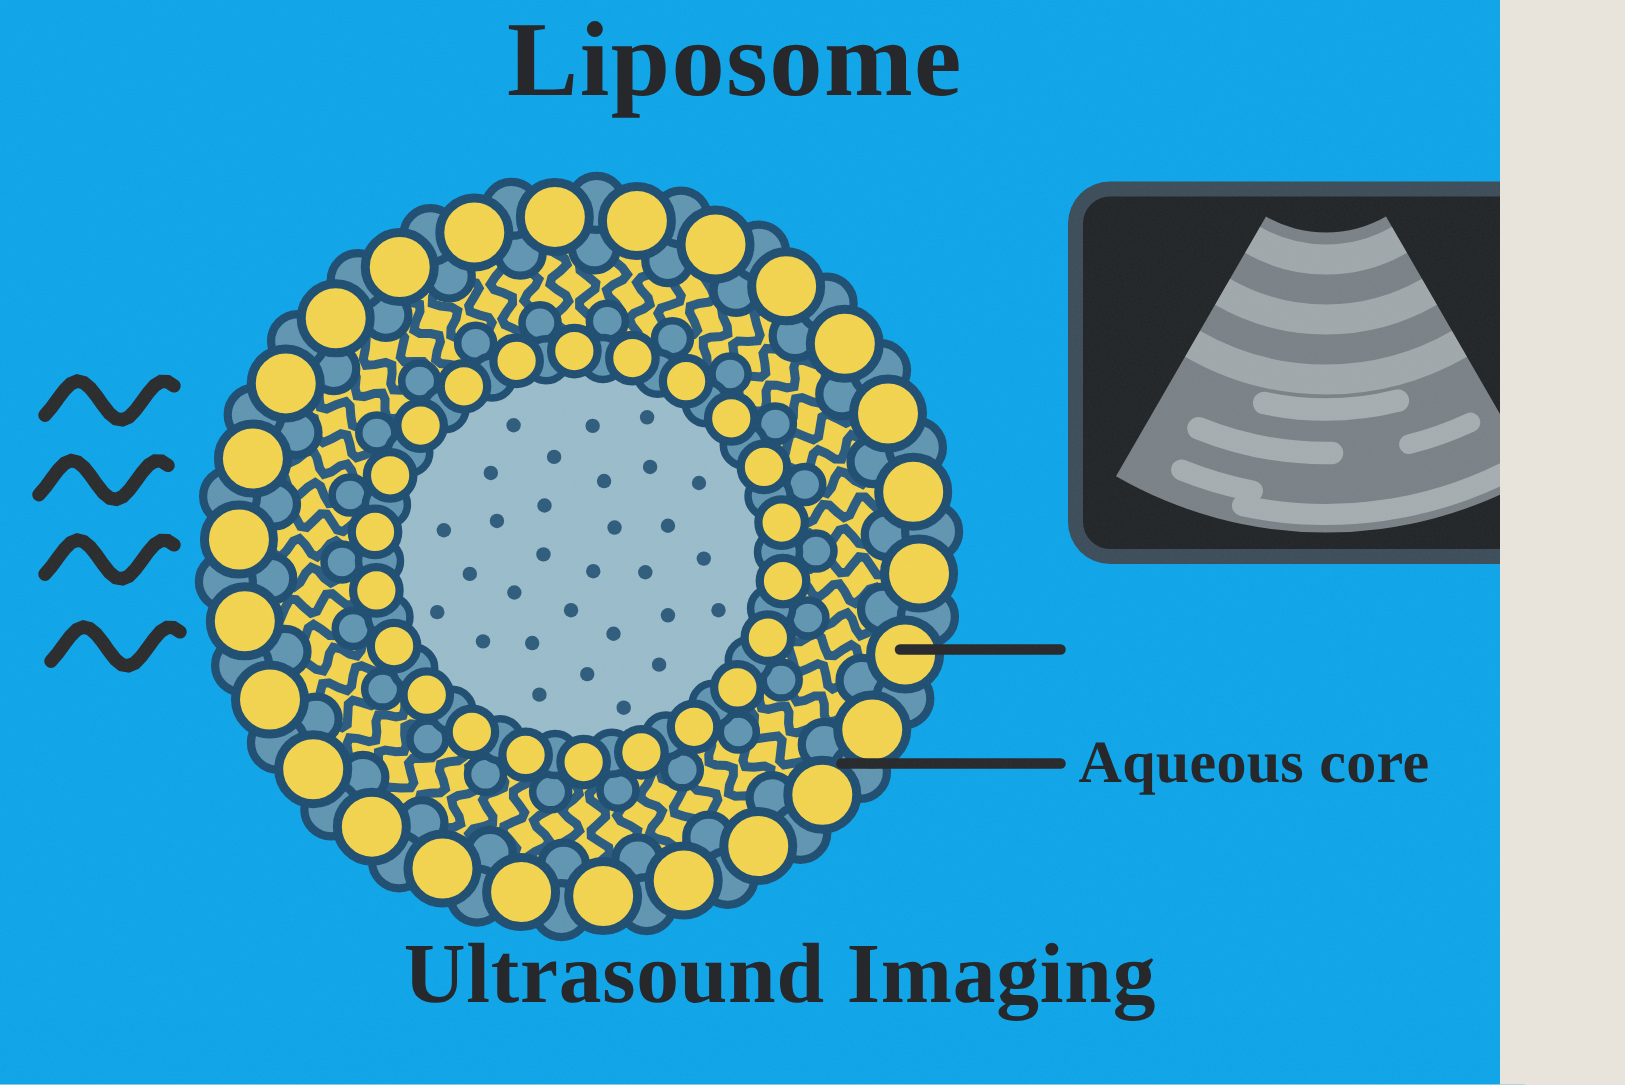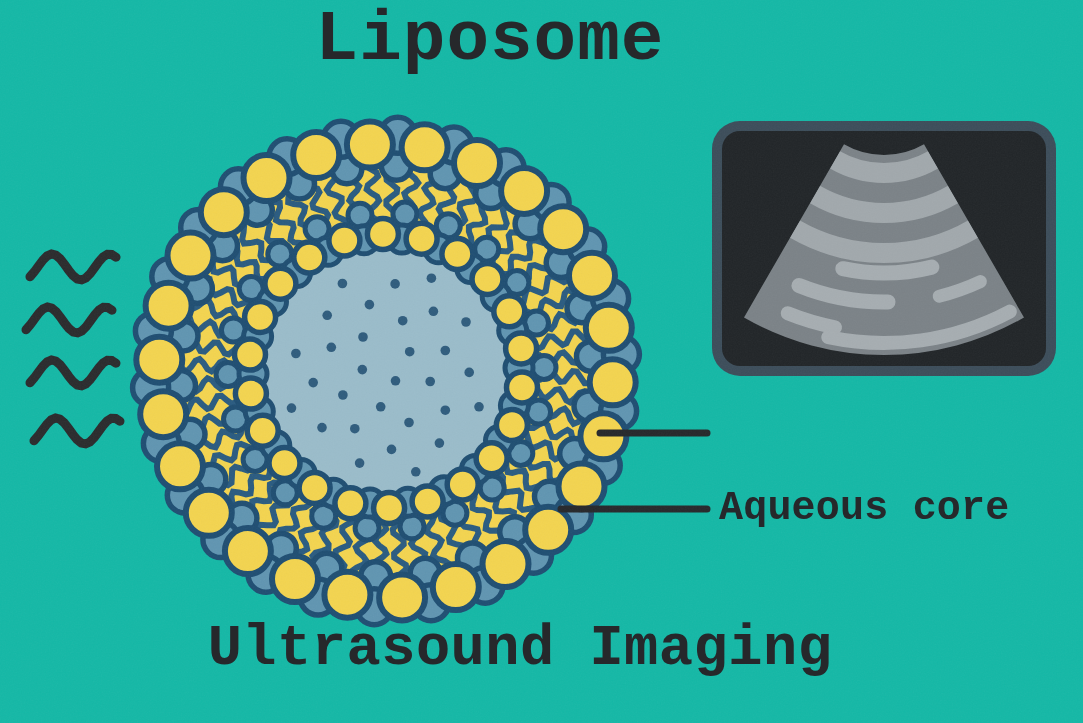--- a/index.html
+++ b/index.html
@@ -1,21 +1,21 @@
 <!DOCTYPE html>
 <html><head>
 <meta charset="utf-8">
 <style>
   html,body{margin:0;padding:0;background:#e8e4db;}
   .stage{
     position:relative;
-    width:1083px;height:723px;
-    background:#14b8a6;
+    width:1000px;height:723px;
+    background:#0ea5e9;
     overflow:hidden;
-    font-family:Liberation Mono, monospace;
+    font-family:Liberation Serif, serif;
   }
   svg{position:absolute;left:0;top:0;}
   .txt{position:absolute;color:#26282b;font-weight:bold;white-space:nowrap;}
   .title{left:490px;top:0px;transform:translateX(-50%);font-size:71px;letter-spacing:1px;}
   .caption{left:520px;top:617px;transform:translateX(-50%);font-size:57px;letter-spacing:0.5px;}
   .label{font-size:40px;transform:translateY(-52%);letter-spacing:0.2px;}
   .label-0{left:719px;top:433px;}
   .label-1{left:719px;top:509px;}
 </style>
 </head>

